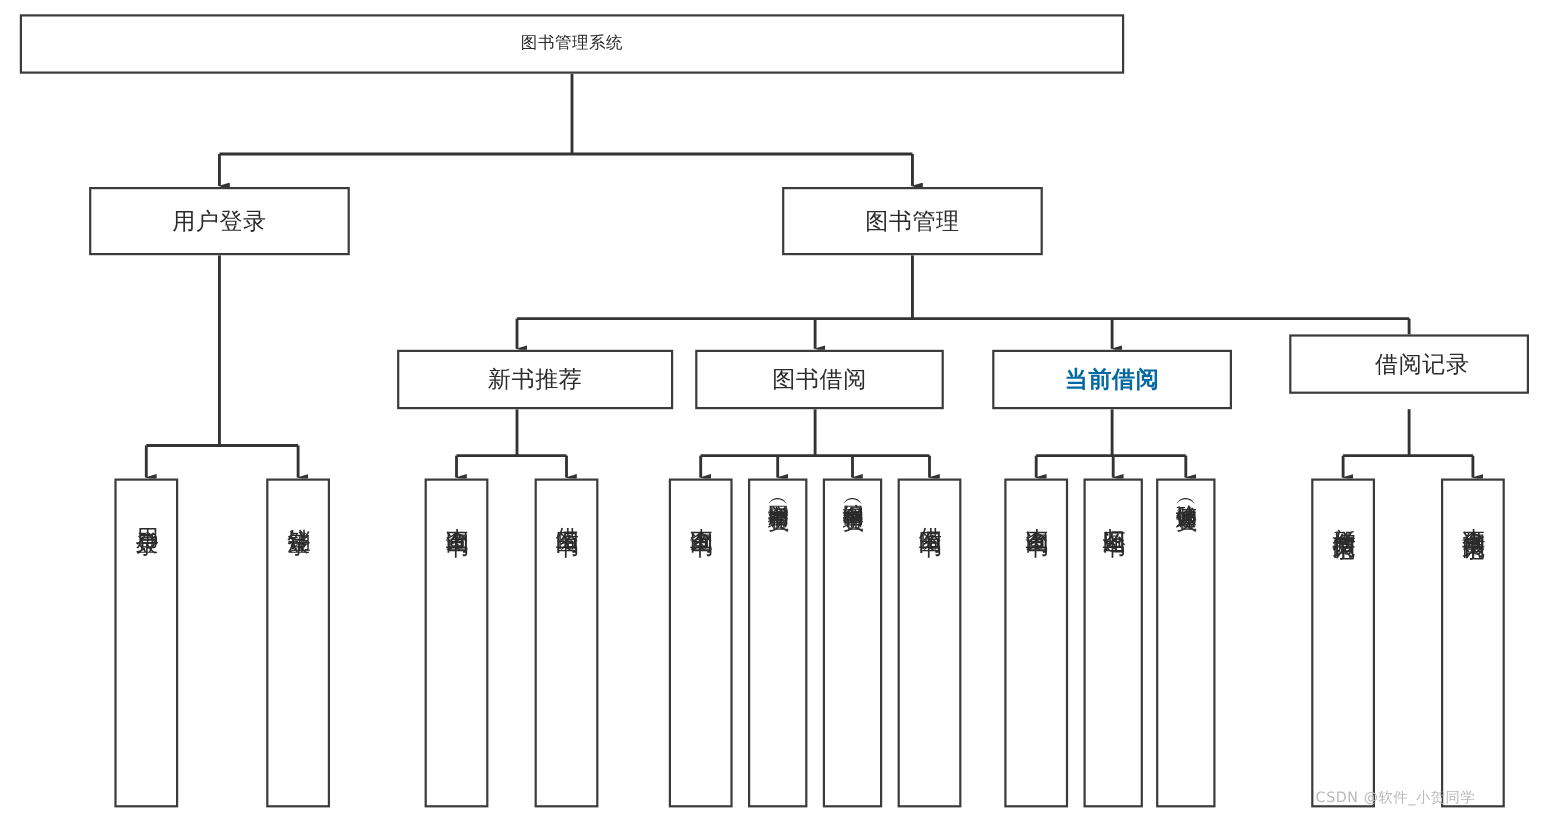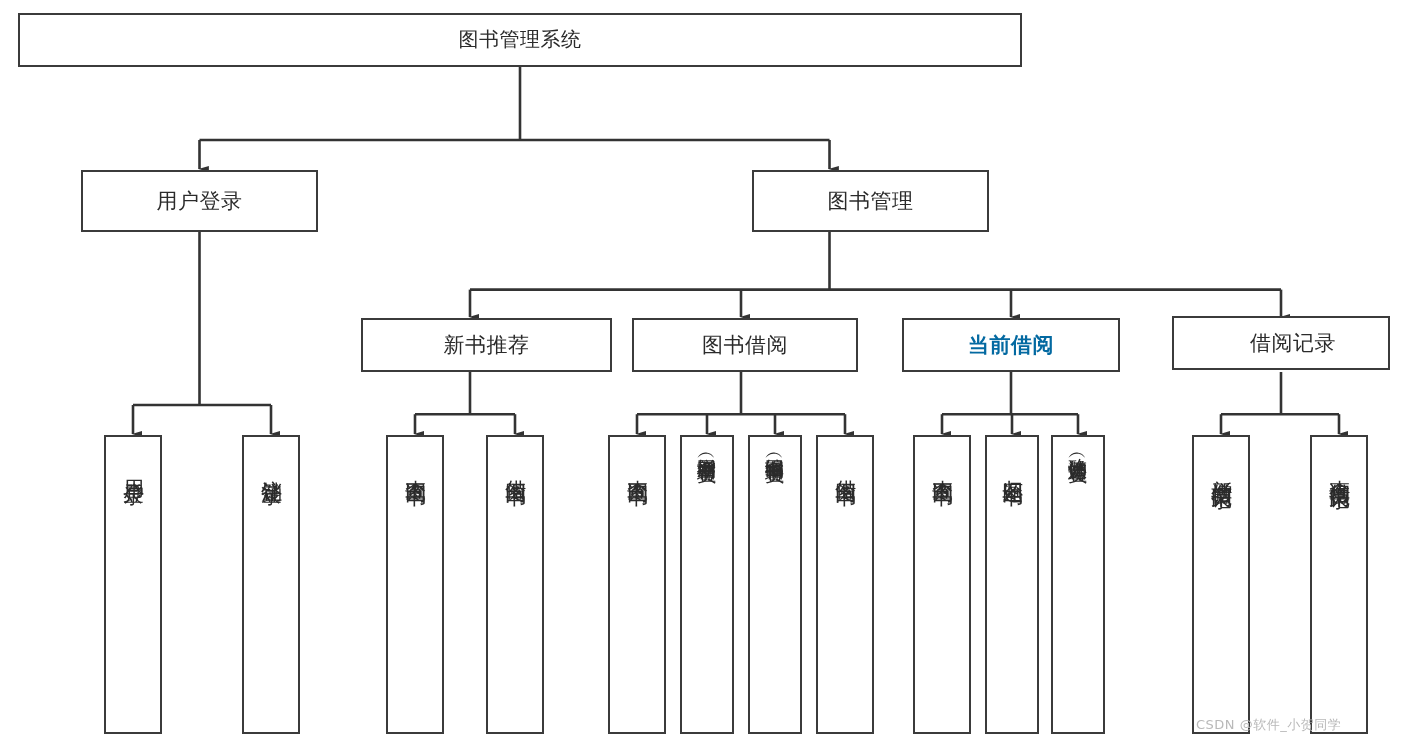--- a/index.html
+++ b/index.html
@@ -38,21 +38,21 @@
   .node .lbl {
     display: block;
     text-align: center;
     line-height: 1.18;
     letter-spacing: 0.5px;
   }
   .node.horiz .lbl {
     font-size: 21px;
   }
   .node.root .lbl {
-    font-size: 20px;
+    font-size: 15px;
   }
   .node.vert {
     align-items: flex-start;
     justify-content: center;
     padding-top: 26px;
   }
   .node.vert .lbl {
     writing-mode: vertical-rl;
     text-orientation: upright;
     font-size: 21px;
@@ -116,33 +116,33 @@
       </g>
   </svg>
 
   <div id="node-layer">
       <div class="node root horiz" style="left: 18px; top: 13px; width: 1004px; height: 54px; border-color: rgb(59, 59, 59); background: rgb(255, 255, 255); color: rgb(43, 43, 43);">
         <span class="lbl">图书管理系统</span>
       </div>
       <div class="node horiz" style="left: 81px; top: 170px; width: 237px; height: 62px; border-color: rgb(59, 59, 59); background: rgb(255, 255, 255); color: rgb(43, 43, 43);">
         <span class="lbl">用户登录</span>
       </div>
-      <div class="node horiz" style="left: 752px; top: 170px; width: 237px; height: 62px; border-color: rgb(59, 59, 59); background: rgb(255, 255, 255); color: rgb(43, 43, 43);">
+      <div class="node horiz" style="left: 711px; top: 170px; width: 237px; height: 62px; border-color: rgb(59, 59, 59); background: rgb(255, 255, 255); color: rgb(43, 43, 43);">
         <span class="lbl">图书管理</span>
       </div>
       <div class="node horiz" style="left: 361px; top: 318px; width: 251px; height: 54px; border-color: rgb(59, 59, 59); background: rgb(255, 255, 255); color: rgb(43, 43, 43);">
         <span class="lbl">新书推荐</span>
       </div>
       <div class="node horiz" style="left: 632px; top: 318px; width: 226px; height: 54px; border-color: rgb(59, 59, 59); background: rgb(255, 255, 255); color: rgb(43, 43, 43);">
         <span class="lbl">图书借阅</span>
       </div>
       <div class="node horiz" style="left: 902px; top: 318px; width: 218px; height: 54px; border-color: rgb(59, 59, 59); background: rgb(255, 255, 255); color: #0369a1; font-weight: bold;">
         <span class="lbl">当前借阅</span>
       </div>
-      <div class="node horiz" style="left: 1172px; top: 316px; width: 218px; height: 54px; border-color: rgb(59, 59, 59); background: rgb(255, 255, 255); color: rgb(43, 43, 43); padding-left: 24px;">
+      <div class="node horiz" style="left: 1172px; top: 304px; width: 218px; height: 54px; border-color: rgb(59, 59, 59); background: rgb(255, 255, 255); color: rgb(43, 43, 43); padding-left: 24px;">
         <span class="lbl">借阅记录</span>
       </div>
       <div class="node vert" style="left: 104px; top: 435px; width: 58px; height: 299px; border-color: rgb(59, 59, 59); background: rgb(255, 255, 255); color: rgb(43, 43, 43);">
         <span class="lbl">用户登录</span>
       </div>
       <div class="node vert" style="left: 242px; top: 435px; width: 58px; height: 299px; border-color: rgb(59, 59, 59); background: rgb(255, 255, 255); color: rgb(43, 43, 43);">
         <span class="lbl">注销登录</span>
       </div>
       <div class="node vert" style="left: 386px; top: 435px; width: 58px; height: 299px; border-color: rgb(59, 59, 59); background: rgb(255, 255, 255); color: rgb(43, 43, 43);">
         <span class="lbl">查询图书</span>

